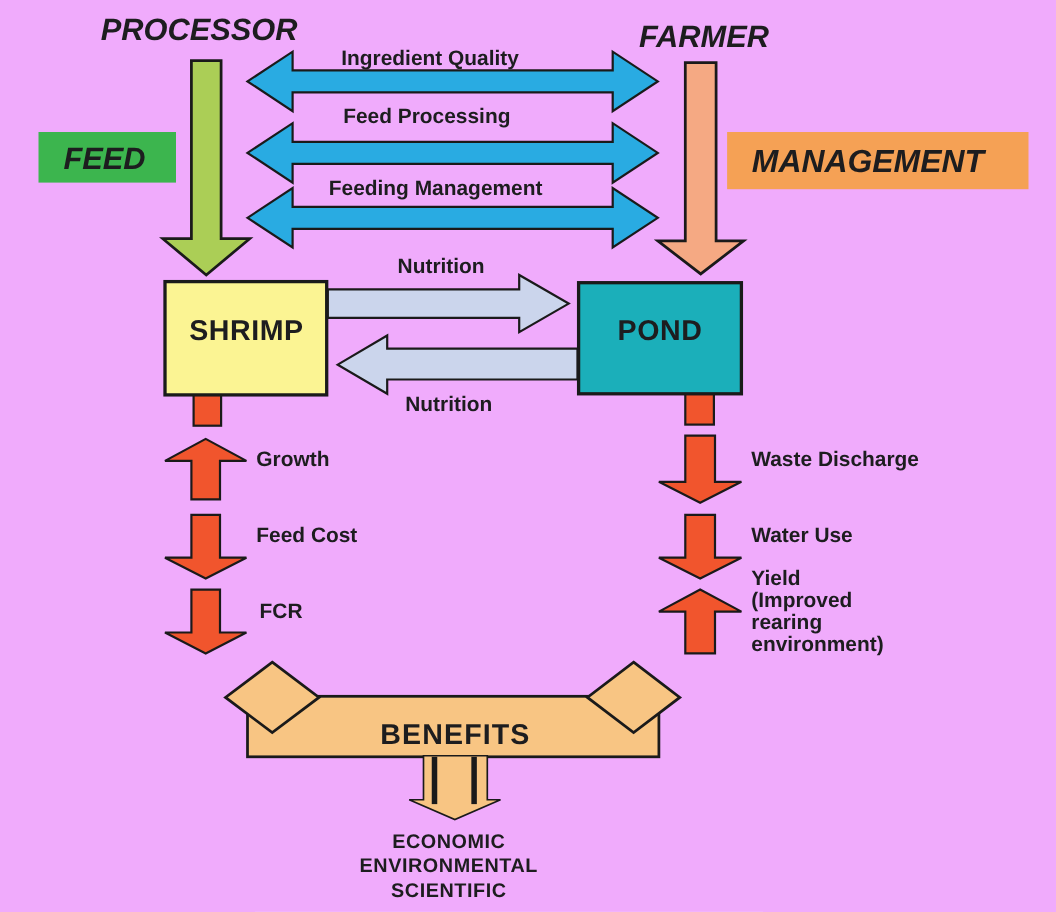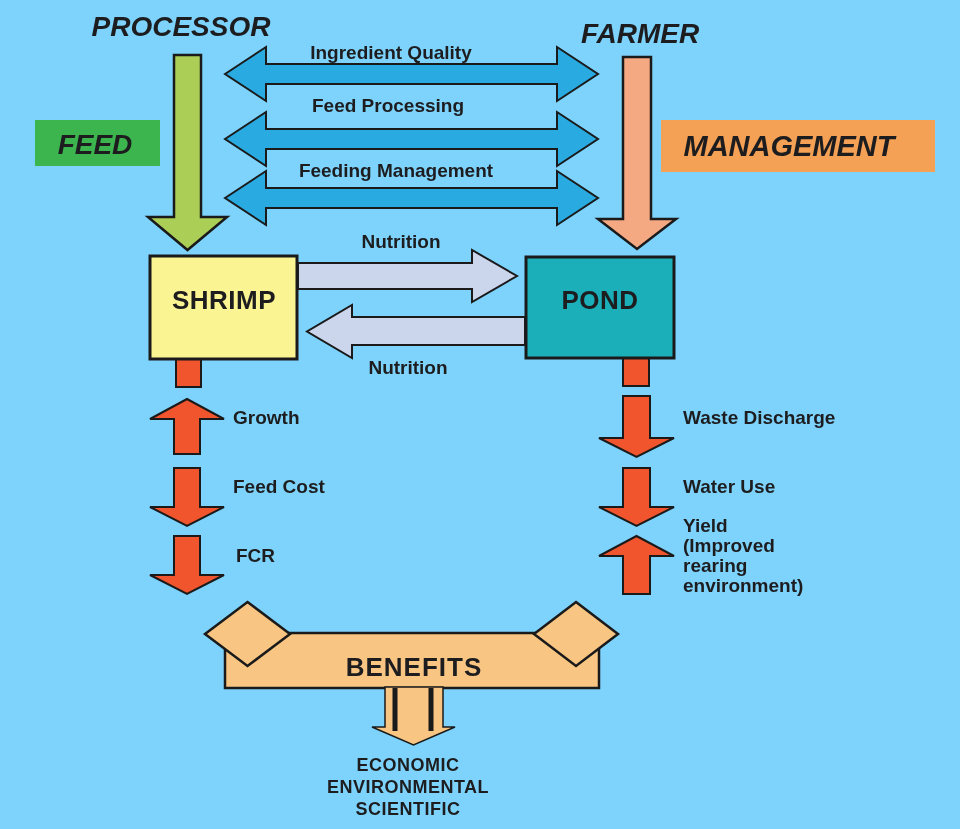--- a/index.html
+++ b/index.html
@@ -5,21 +5,21 @@
   html, body {
     margin: 0;
     padding: 0;
     background: #ffffff;
     font-family: "Liberation Sans", sans-serif;
   }
   .stage {
     position: relative;
     width: 960px;
     height: 829px;
-    background: #7dd3fc;
+    background: #f0abfc;
     overflow: hidden;
   }
   svg { display: block; }
   text {
     fill: #1d1d1f;
     font-family: "Liberation Sans", "DejaVu Sans", sans-serif;
     font-weight: bold;
   }
   .title { font-size: 28px; font-style: italic; }
   .boxlabel-italic { font-size: 28px; font-style: italic; }

